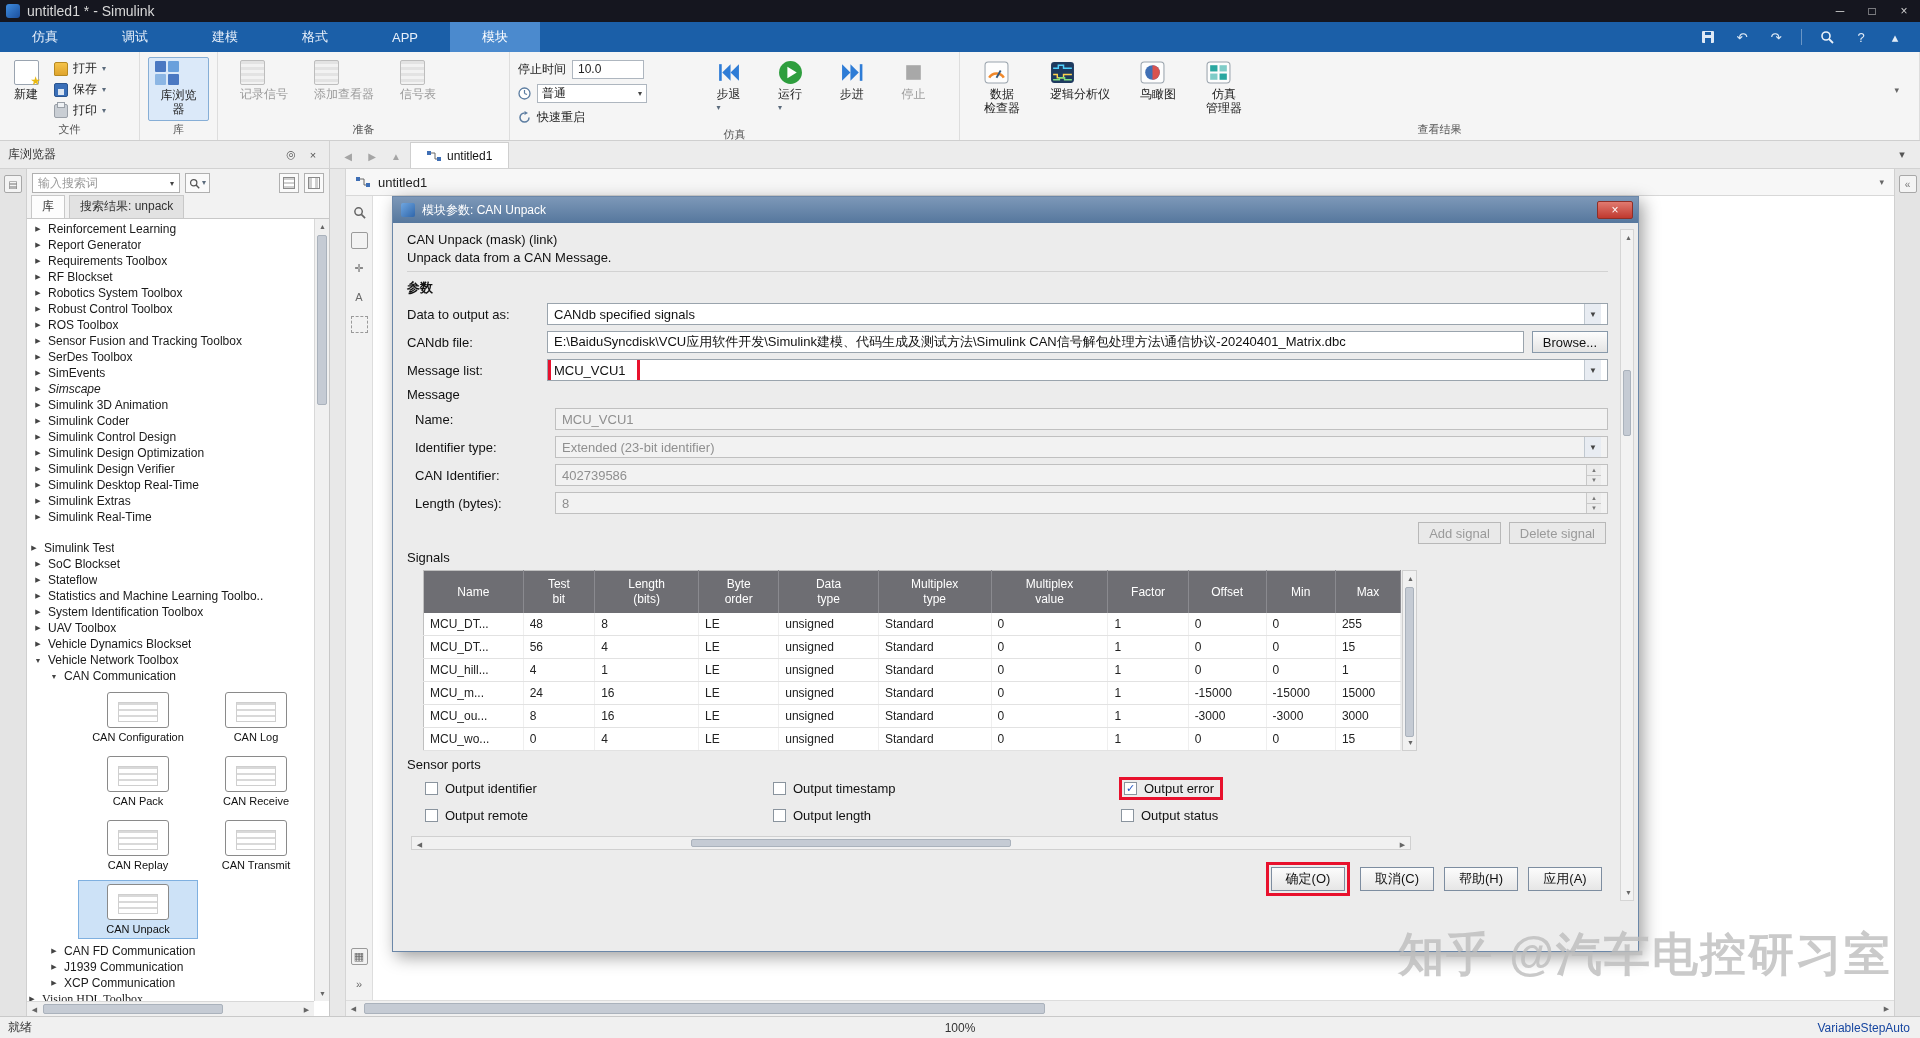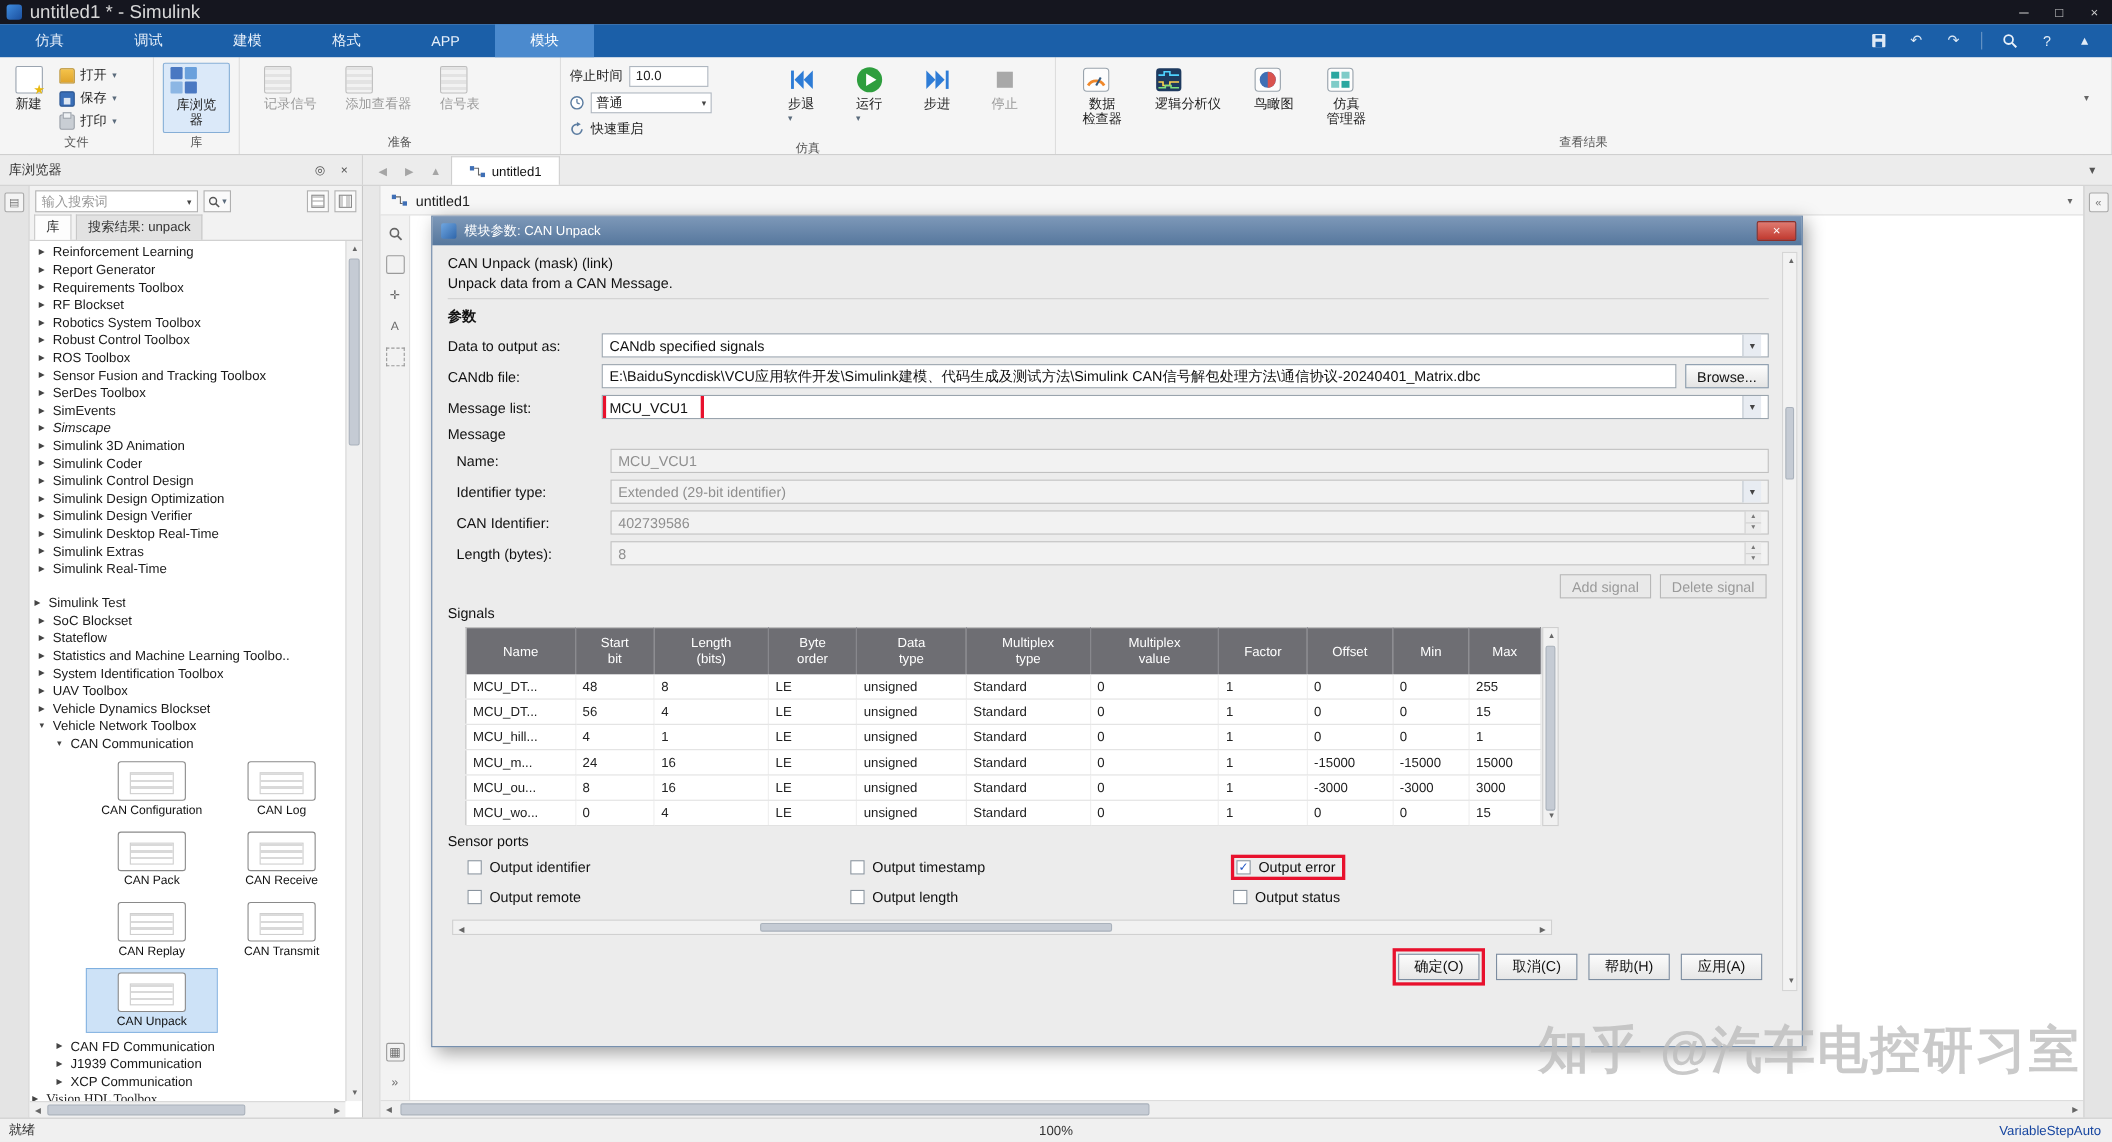--- a/index.html
+++ b/index.html
@@ -9,21 +9,21 @@
     --selection-blue:#cde2f7; --status-link:#1746a0;
   }
   *{box-sizing:border-box;margin:0;padding:0;}
   body{width:1920px;height:1038px;position:relative;overflow:hidden;
        font-family:"Liberation Sans","DejaVu Sans",sans-serif;background:#e8e8e8;font-size:12px;color:#222;}
 
   
   .titlebar{position:absolute;left:0;right:0;top:0;height:22px;background:var(--titlebar-bg);
             display:flex;align-items:center;color:#d8d8d8;padding-left:6px;z-index:10;}
   .app-icon{width:14px;height:14px;margin-right:7px;background:linear-gradient(135deg,#3f8cde,#1b4f9e);border-radius:3px;}
-  .title-text{font-size:17px;}
+  .title-text{font-size:14px;}
   .win-controls{margin-left:auto;display:flex;height:100%;}
   .win-btn{width:32px;height:100%;display:flex;align-items:center;justify-content:center;font-size:12px;color:#cfcfcf;}
 
   
   .tabbar{position:absolute;left:0;right:0;top:22px;height:30px;background:var(--ribbon-bar);display:flex;align-items:stretch;z-index:10;}
   .rtab{padding:0 32px;display:flex;align-items:center;color:#e8f0fa;font-size:13px;cursor:default;}
   .rtab.active{background:var(--ribbon-tab-active);color:#fff;}
   .quick-icons{margin-left:auto;display:flex;align-items:center;gap:16px;padding-right:16px;color:#e2ecf7;}
   .qicon{width:18px;height:18px;display:flex;align-items:center;justify-content:center;font-size:13px;}
   .qdivider{width:1px;height:16px;background:rgba(255,255,255,.35);}
@@ -727,21 +727,21 @@
 
     <div class="frow" style="margin-left:8px">
       <span class="flabel">Name:</span>
       <span class="field disabled">
         <span>MCU_VCU1</span>
       </span>
     </div>
     <div class="frow" style="margin-left:8px">
       <span class="flabel">Identifier type:</span>
       <span class="field disabled">
-        <span>Extended (29-bit identifier)</span>
+        <span>Extended (23-bit identifier)</span>
           <span class="dd">▼</span>
       </span>
     </div>
     <div class="frow" style="margin-left:8px">
       <span class="flabel">CAN Identifier:</span>
       <span class="field disabled">
         <span>402739586</span>
         <span class="spin">
             <i>▲</i>
             <i>▼</i>
@@ -780,21 +780,21 @@
             <col style="width: 72px;">
             <col style="width: 64px;">
             <col style="width: 60px;">
           </colgroup>
         <thead>
             <tr id="sig-head-row">
               <th>
                 <div>Name</div>
               </th>
               <th>
-                <div>Start</div>
+                <div>Test</div>
                 <div>bit</div>
               </th>
               <th>
                 <div>Length</div>
                 <div>(bits)</div>
               </th>
               <th>
                 <div>Byte</div>
                 <div>order</div>
               </th>

